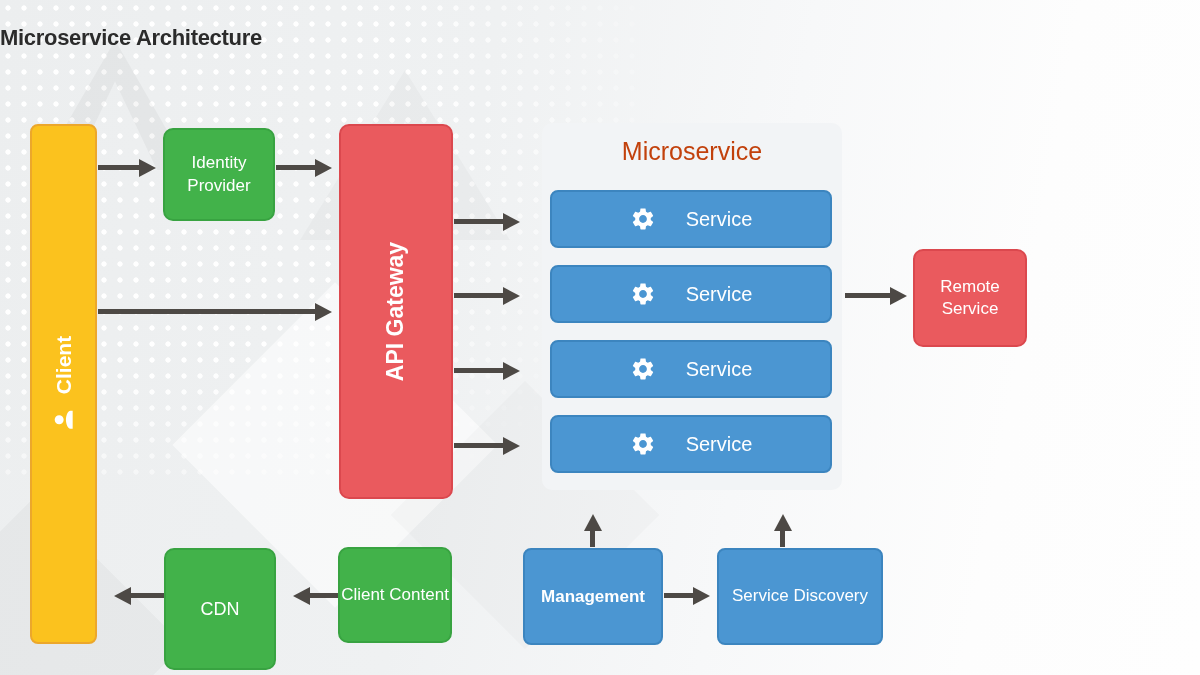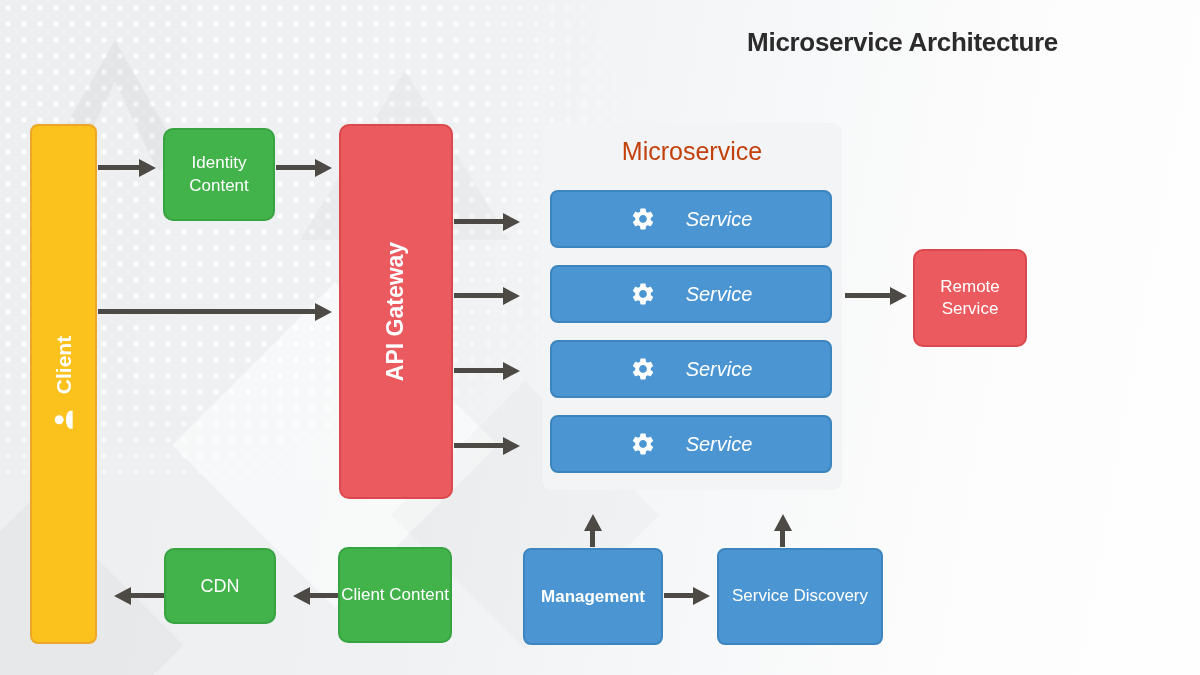--- a/index.html
+++ b/index.html
@@ -24,22 +24,22 @@
   .bg-shape{position:absolute;pointer-events:none;}
   .shape-chevron-tl{left:40px;top:40px;width:150px;height:130px;background:rgba(0,0,0,0.035);
     clip-path:polygon(50% 0,100% 100%,78% 100%,50% 32%,22% 100%,0 100%);}
   .shape-diamond-mid{left:220px;top:330px;width:230px;height:230px;background:rgba(255,255,255,0.55);transform:rotate(45deg);}
   .shape-diamond-bl{left:-70px;top:540px;width:210px;height:210px;background:rgba(0,0,0,0.028);transform:rotate(45deg);}
   .shape-diamond-c{left:430px;top:420px;width:190px;height:190px;background:rgba(0,0,0,0.02);transform:rotate(45deg);}
   .shape-chevron-t2{left:300px;top:70px;width:210px;height:170px;background:rgba(0,0,0,0.022);
     clip-path:polygon(50% 0,100% 100%,72% 100%,50% 30%,28% 100%,0 100%);}
 
   .page-title{
-    position:absolute;left:0;top:10px;width:1058px;text-align:right;
-    font-size:26px;font-weight:700;color:#2b2b2b;letter-spacing:-0.3px;
+    position:absolute;left:0;top:10px;width:1058px;text-align:left;
+    font-size:22px;font-weight:700;color:#2b2b2b;letter-spacing:-0.3px;
   }
 
   .box{
     position:absolute;display:flex;align-items:center;justify-content:center;
     text-align:center;color:#fff;box-sizing:border-box;
   }
   .box.yellow{background:#FBC21E;border:2px solid #ECA72B;border-radius:8px;}
   .box.green{background:#42B24A;border:2px solid #38A341;border-radius:10px;}
   .box.red{background:#EA5A5E;border:2px solid #DB484E;border-radius:10px;}
   .box.blue{background:#4B96D2;border:2px solid #3C85BF;border-radius:8px;}
@@ -48,37 +48,37 @@
   .gateway-box{left:339px;top:124px;width:114px;height:375px;}
   .vlabel{
     display:flex;align-items:center;gap:12px;white-space:nowrap;
     transform:rotate(-90deg);
   }
   .client-box .vlabel{font-size:21px;font-weight:700;}
   .gateway-box .vlabel{font-size:23px;font-weight:700;}
 
   .identity-box{left:163px;top:128px;width:112px;height:93px;font-size:17px;line-height:1.3;}
   .remote-box{left:913px;top:249px;width:114px;height:98px;font-size:17px;line-height:1.3;}
-  .cdn-box{left:164px;top:548px;width:112px;height:76px;font-size:18px;}
+  .cdn-box{left:164px;top:548px;width:112px;height:122px;font-size:18px;}
   .static-box{left:338px;top:547px;width:114px;height:96px;font-size:17px;line-height:1.3;}
   .management-box{left:523px;top:548px;width:140px;height:97px;font-size:17px;font-weight:bold;}
   .discovery-box{left:717px;top:548px;width:166px;height:97px;font-size:17px;line-height:1.3;}
 
   .ms-container{
     position:absolute;left:542px;top:123px;width:300px;height:367px;
     background:#F2F4F6;border-radius:10px;box-sizing:border-box;
   }
   .ms-title{
     position:absolute;left:0;top:14px;width:100%;text-align:center;
     font-size:25px;font-weight:500;color:#c2410c;
   }
   .service-row{
     position:absolute;left:8px;width:282px;height:58px;
     display:flex;align-items:center;justify-content:center;gap:30px;
-    font-size:20px;font-weight:500;font-style:italic;
+    font-size:20px;font-weight:500;
   }
   .sr-0{top:67px;} .sr-1{top:142px;} .sr-2{top:217px;} .sr-3{top:292px;}
 
   .icon{display:inline-flex;align-items:center;justify-content:center;}
 
   
   .arrow{position:absolute;background:#4D4945;}
   .arrow.h{height:5px;}
   .arrow.v{width:5px;}
   .arrow.right::after{
@@ -126,21 +126,21 @@
       <span class="icon">
         <svg width="27" height="27" viewBox="0 0 24 24" fill="#ffffff">
           <path d="M12 12c2.21 0 4-1.79 4-4s-1.79-4-4-4-4 1.79-4 4 1.79 4 4 4zm0 2c-2.67 0-8 1.34-8 4v2h16v-2c0-2.66-5.33-4-8-4z"></path>
         </svg>
       </span>
       <span>Client</span>
     </div>
   </div>
 
   <div class="box green identity-box">
-    <span>Identity Content</span>
+    <span>Identity Provider</span>
   </div>
 
   <div class="box red gateway-box">
     <div class="vlabel">
       <span>API Gateway</span>
     </div>
   </div>
 
   <div class="ms-container">
     <div class="ms-title">Microservice</div>

